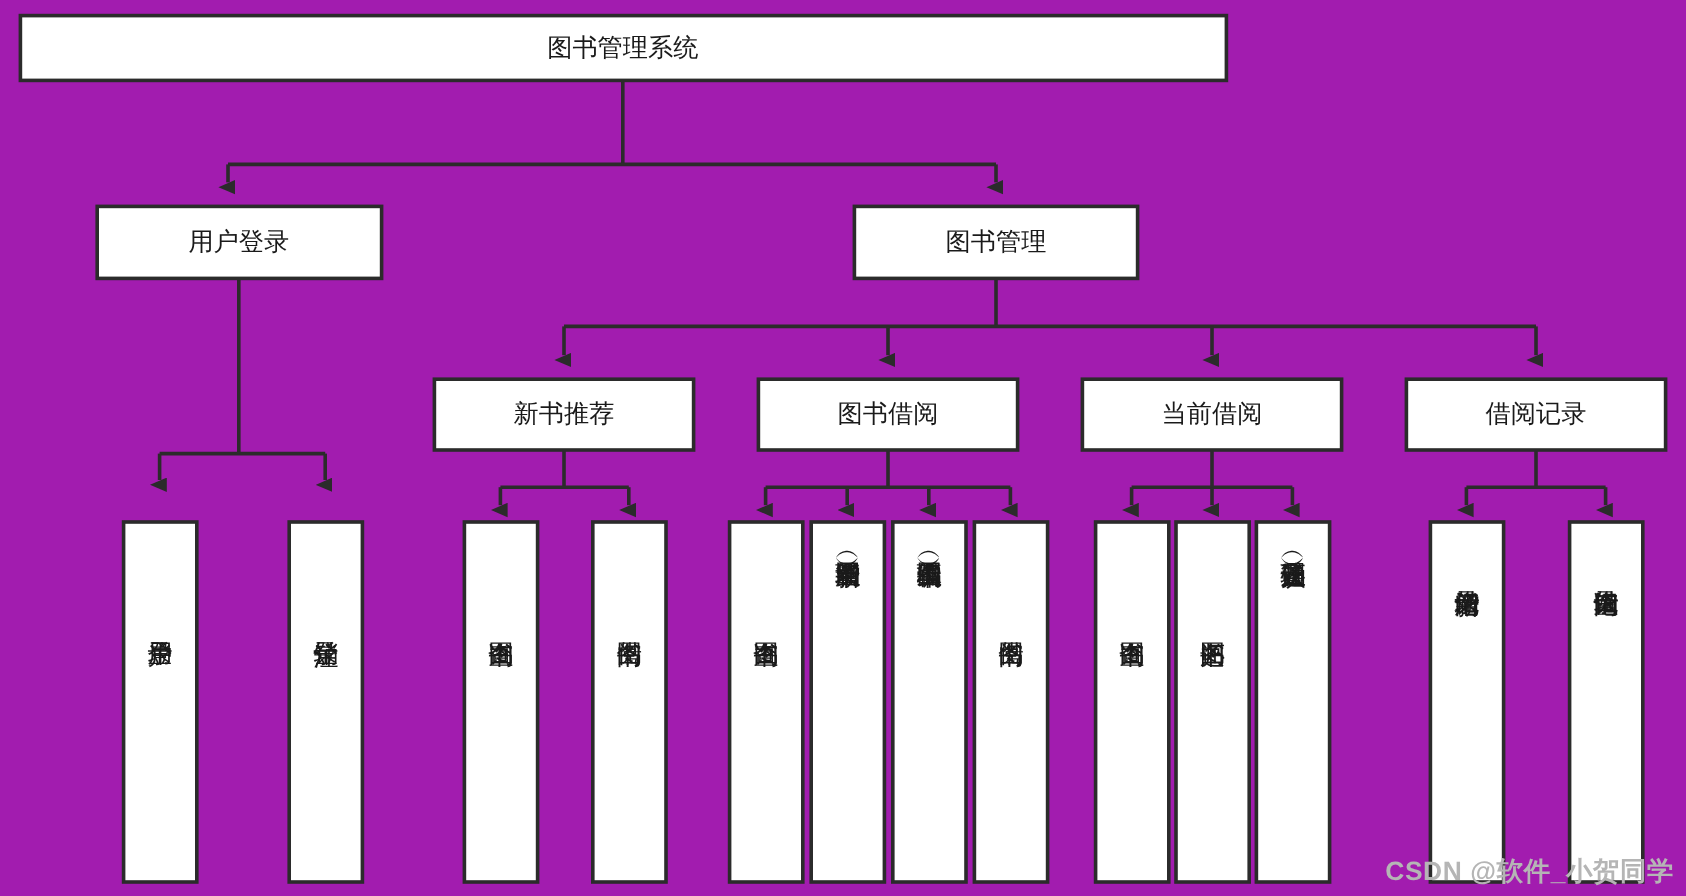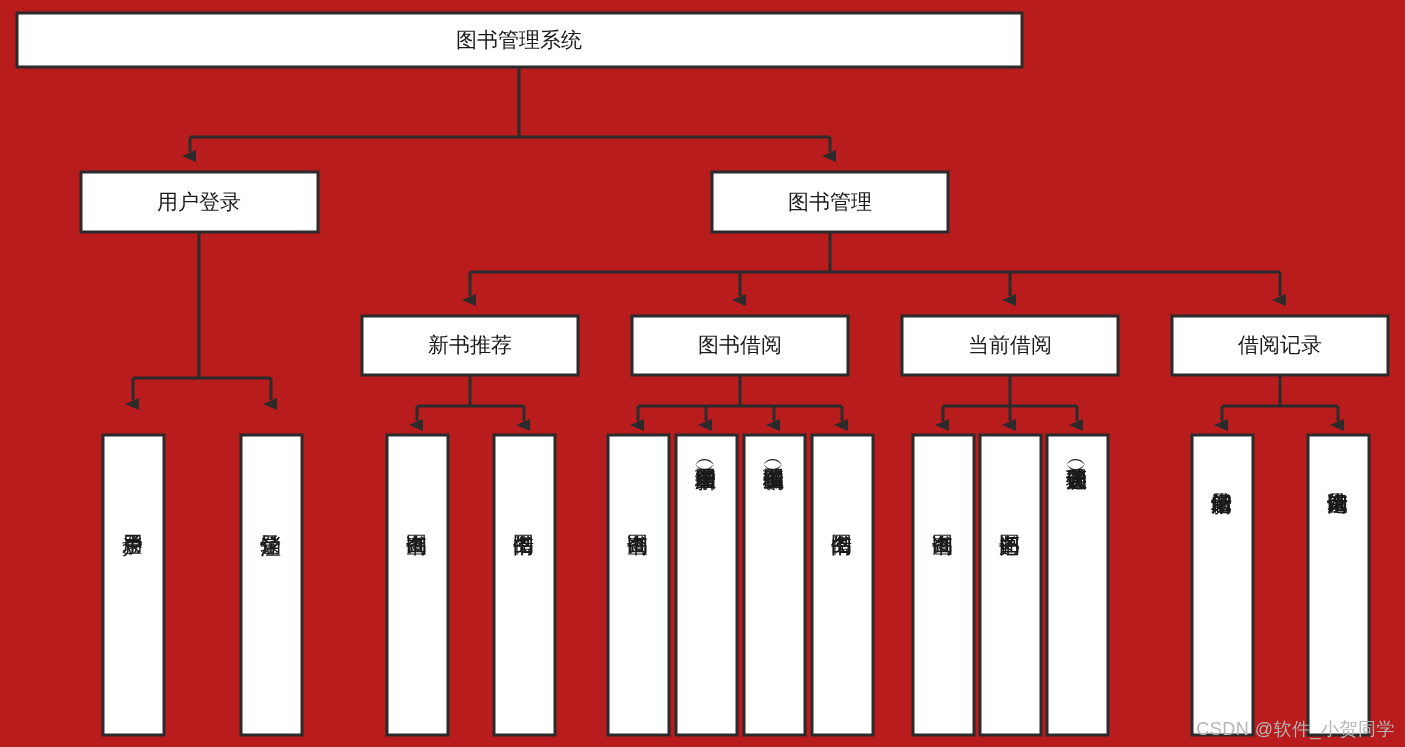--- a/index.html
+++ b/index.html
@@ -7,21 +7,21 @@
     padding: 0;
     background: #ffffff;
   }
   body {
     font-family: "Liberation Sans", "DejaVu Sans", sans-serif;
   }
   #diagram-root {
     position: relative;
     width: 1405px;
     height: 747px;
-    background: #b91c1c;
+    background: #a21caf;
     overflow: hidden;
   }
   svg.flow {
     position: absolute;
     left: 0;
     top: 0;
     width: 1405px;
     height: 747px;
   }
   .node-box {
@@ -49,25 +49,26 @@
   }
   .arrow-head {
     fill: #2b2b2b;
     stroke: none;
   }
   .watermark {
     position: absolute;
     right: 10px;
     bottom: 6px;
     font-family: "Liberation Sans", "DejaVu Sans", sans-serif;
-    font-size: 18px;
+    font-size: 22px;
     color: #b5b5b5;
     letter-spacing: 0.5px;
     user-select: none;
     white-space: nowrap;
+    font-weight: bold;
   }
 </style>
 </head>
 <body>
 
 <div id="diagram-root">
 
   <svg class="flow" viewBox="0 0 1405 747" xmlns="http://www.w3.org/2000/svg">
 
     <defs>

